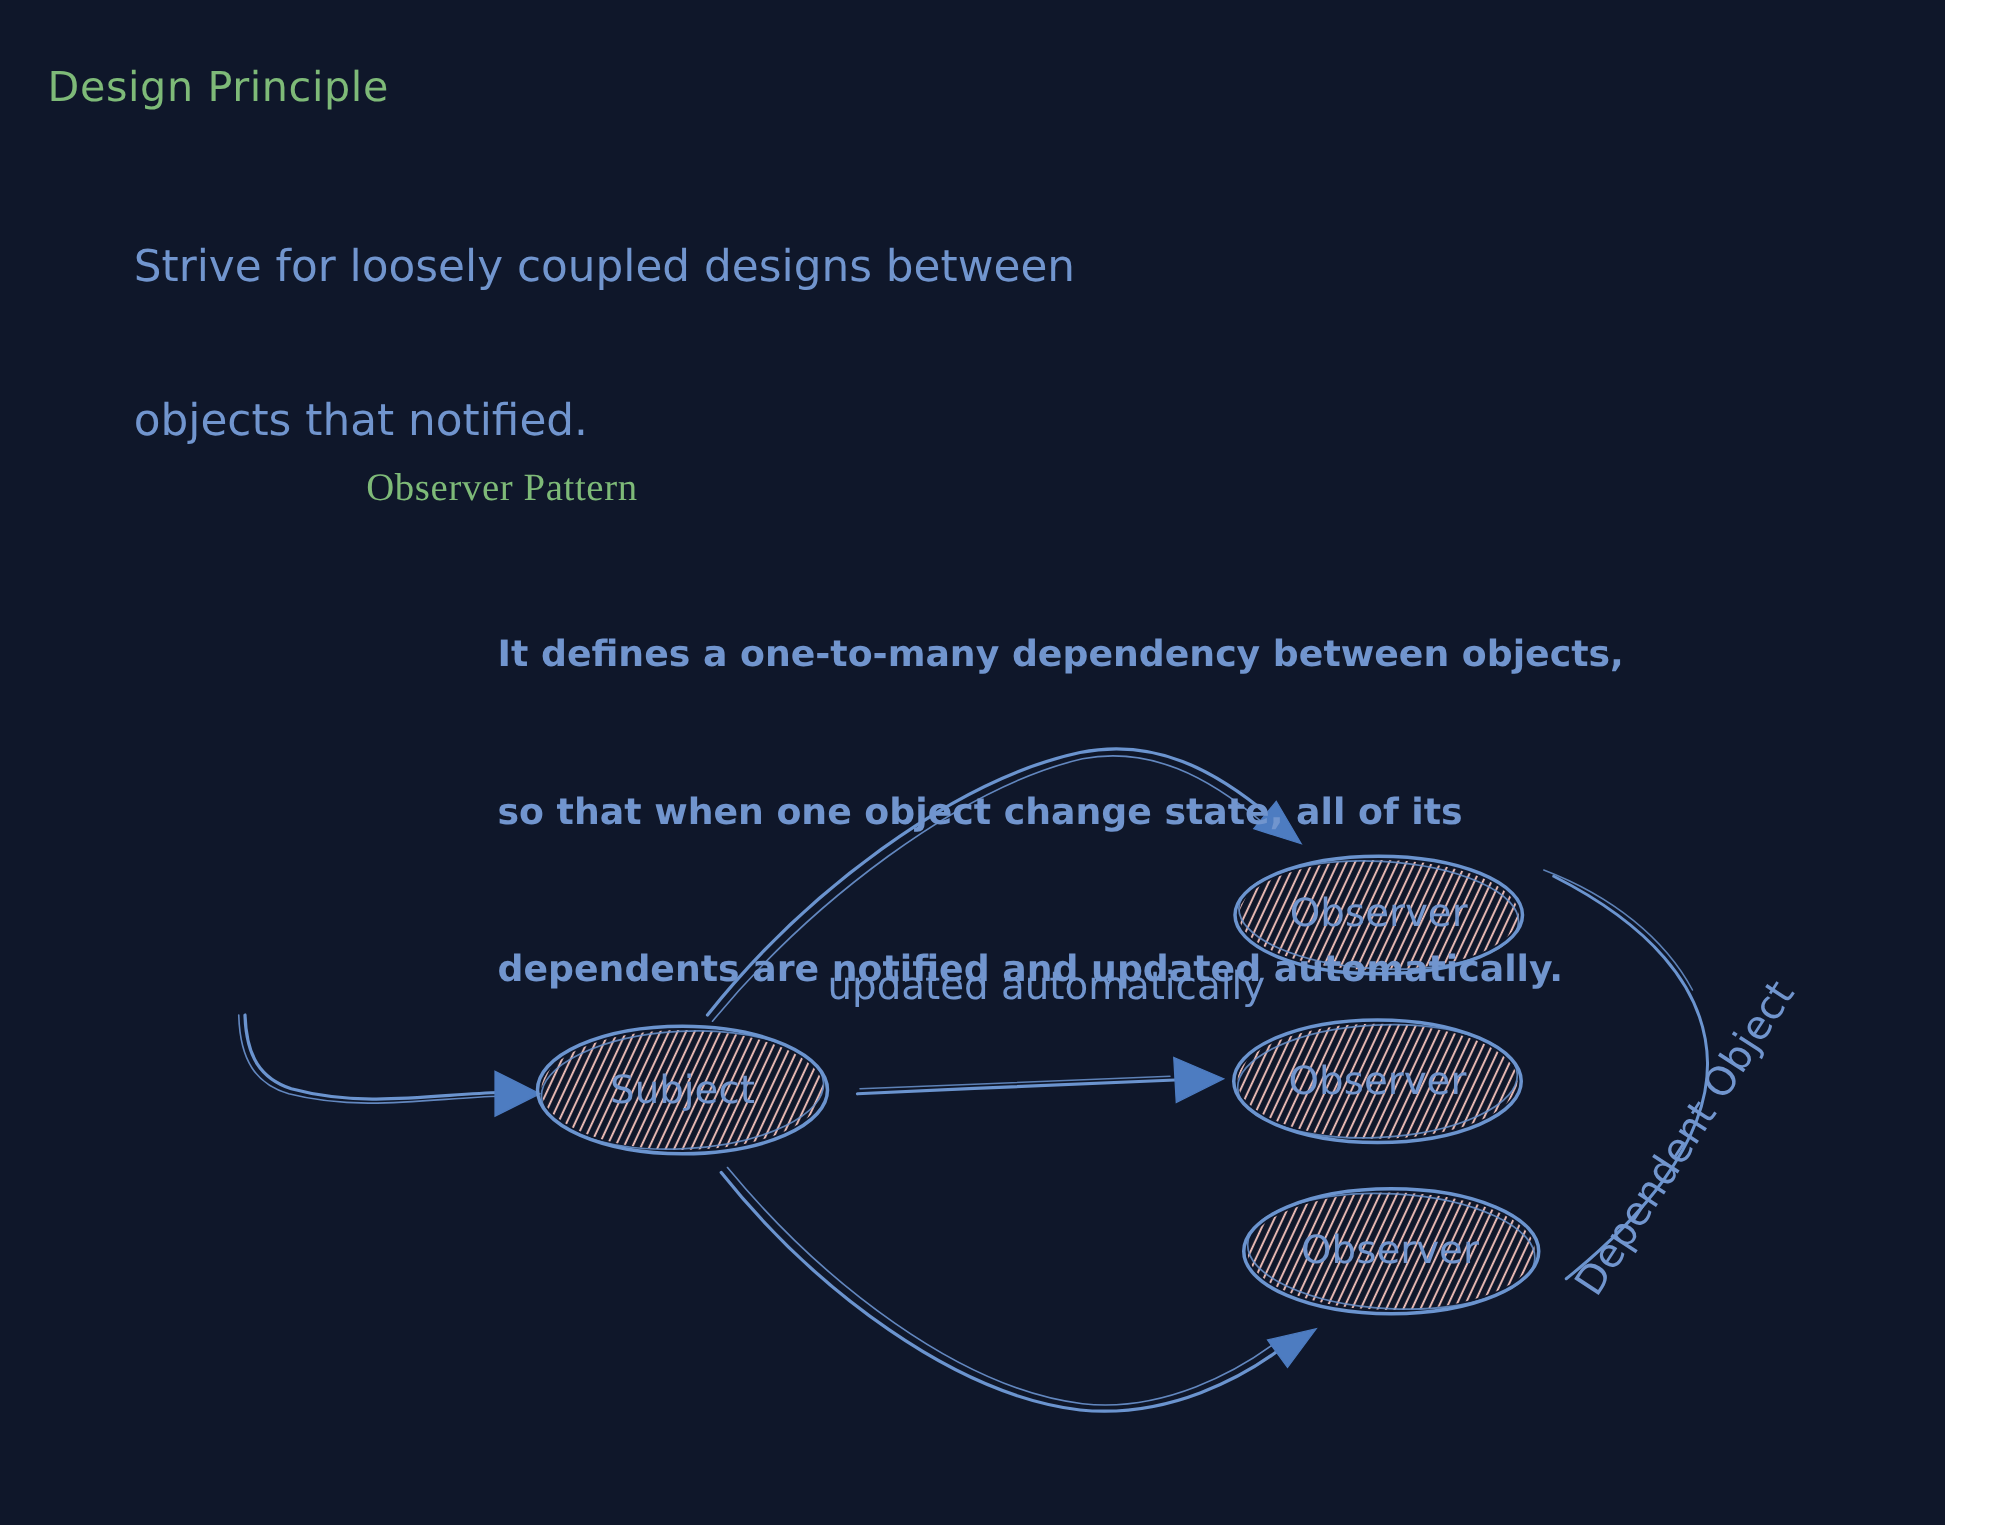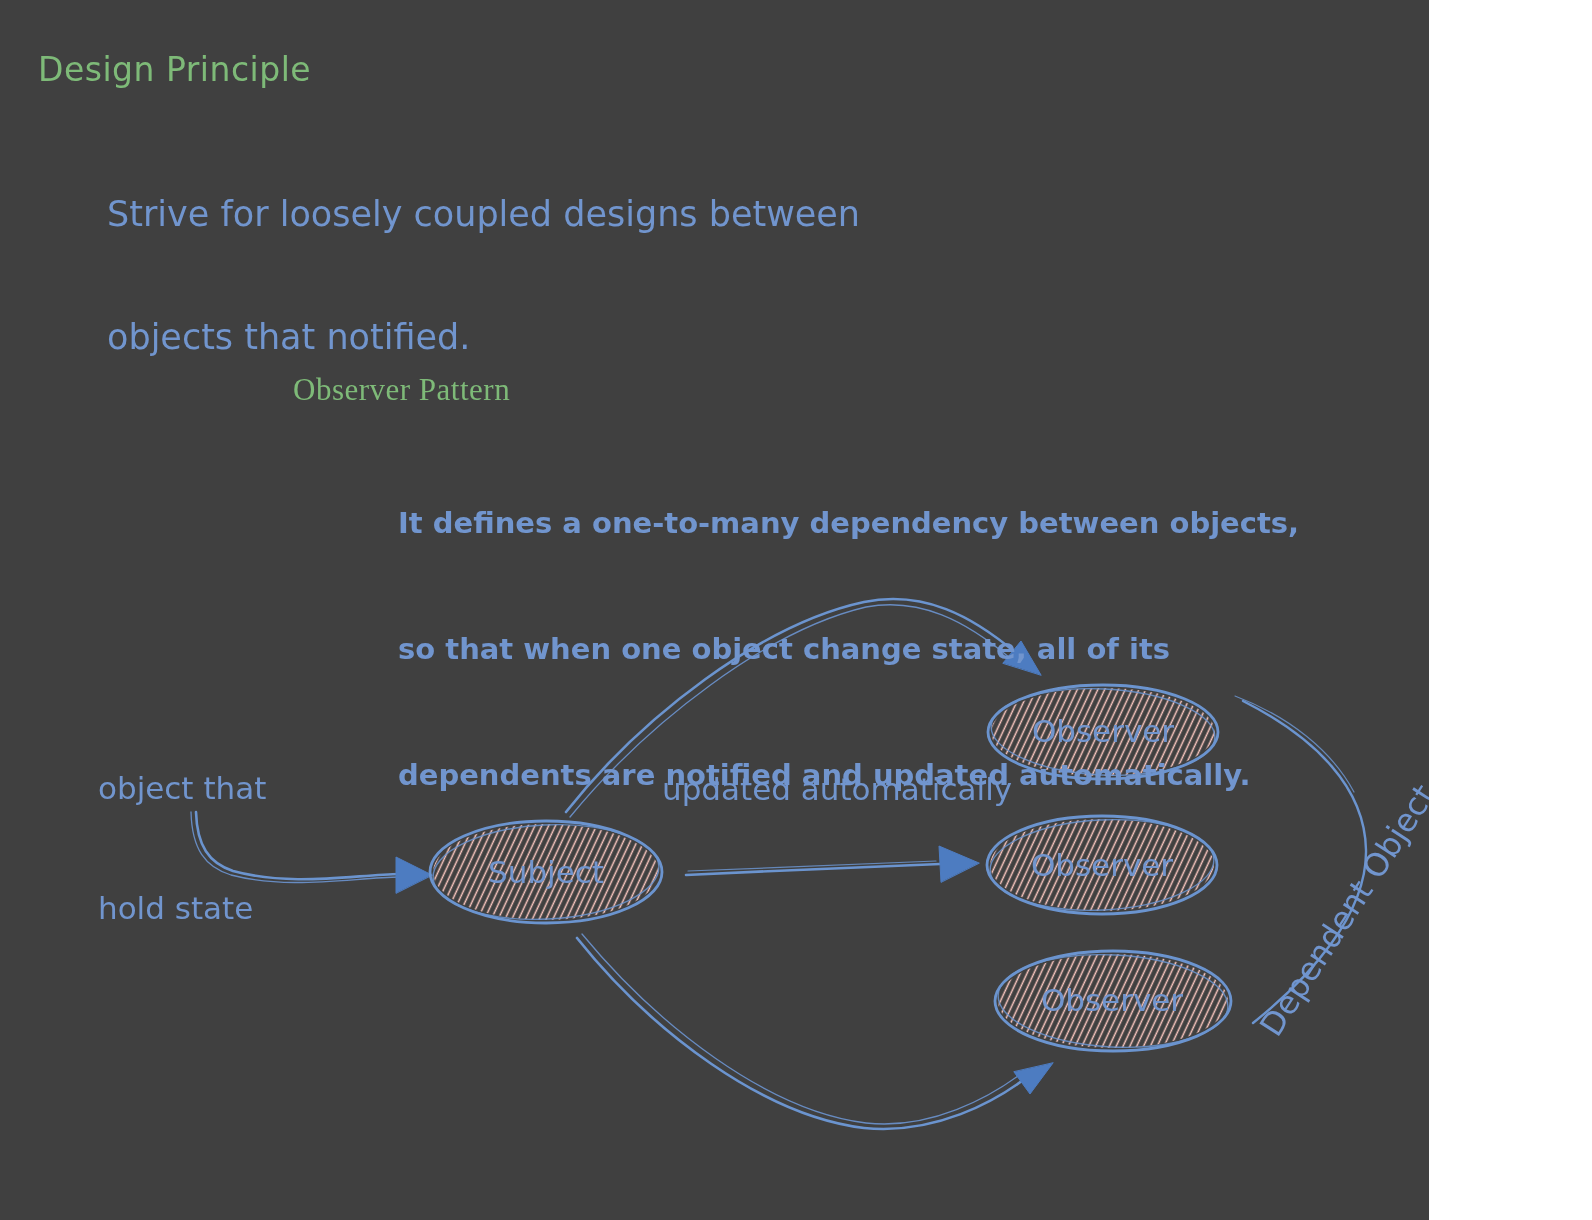--- a/index.html
+++ b/index.html
@@ -1,22 +1,21 @@
 <!DOCTYPE html>
 <html><head>
 <meta charset="utf-8">
 <style>
   html,body{margin:0;padding:0;background:#ffffff;}
   .canvas{
     position:relative;
-    width:1400px;height:1220px;
-    background:#404040;
+    width:1556px;height:1220px;
+    background:#0f172a;
     overflow:hidden;
     font-family:"DejaVu Sans","Liberation Sans",sans-serif;
-    padding-left:29px;
   }
   .canvas svg{position:absolute;left:0;top:0;}
   .txt{position:absolute;white-space:pre;}
   .green{color:#7eba78;}
   .blue{color:#7195ce;}
   .title-design{left:38px;top:50px;font-size:33px;letter-spacing:0.5px;}
   .para-design{left:107px;top:112px;font-size:35px;line-height:41px;}
   .title-observer{left:293px;top:372px;font-size:31px;letter-spacing:0.5px;font-family:Liberation Serif, serif;}
   .para-observer{left:398px;top:418px;font-size:29px;line-height:42px;font-weight:bold;}
   .label-holder{left:98px;top:688px;font-size:31px;line-height:40px;}
@@ -104,24 +103,20 @@
   </div>
 
   <div class="txt green title-observer">Observer Pattern</div>
 
   <div class="txt blue para-observer">
     <div>It defines a one-to-many dependency between objects,</div>
     <div>so that when one object change state, all of its</div>
     <div>dependents are notified and updated automatically.</div>
   </div>
 
-  <div class="txt blue label-holder">
-    <div>object that</div>
-    <div>hold state</div>
-  </div>
 
   <div class="txt blue label-updated">updated automatically</div>
 
   <div class="shape-label" style="left:546px;top:872px;">Subject</div>
   <div class="shape-label" style="left:1103px;top:731px;">Observer</div>
   <div class="shape-label" style="left:1102px;top:865px;">Observer</div>
   <div class="shape-label" style="left:1112px;top:1000px;">Observer</div>
 
   <div class="txt blue label-dependent">Dependent Object</div>
 

